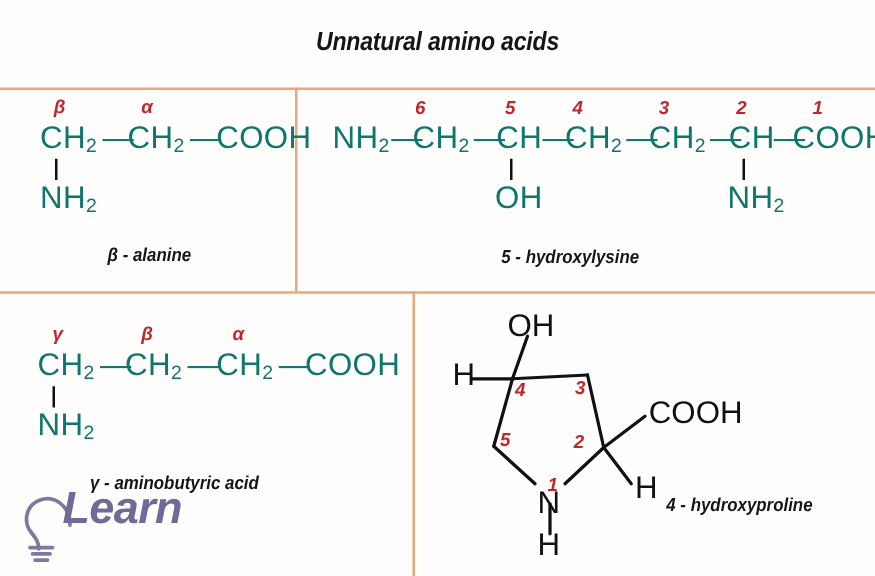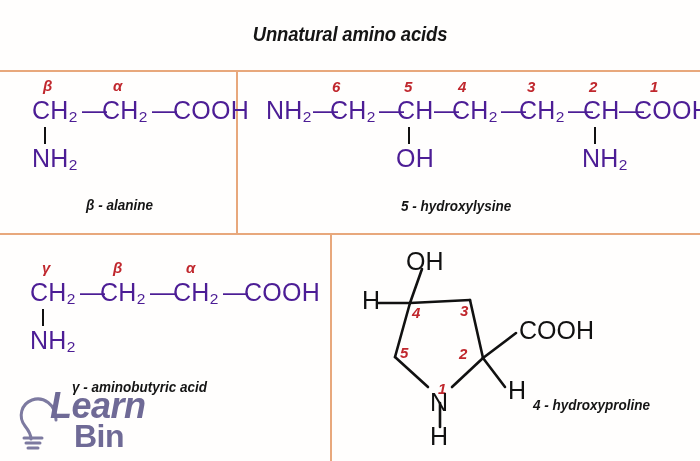--- a/index.html
+++ b/index.html
@@ -41,21 +41,21 @@
   .rule-v {
     position: absolute;
     width: 2px;
     background: #e8a87c;
   }
 
   
   .chem {
     position: absolute;
     font-family: "Liberation Sans", sans-serif;
-    color: #4c1d95;
+    color: #0f766e;
     white-space: nowrap;
   }
   .atom {
     font-size: 25px;
     line-height: 1;
     letter-spacing: 0.3px;
   }
   .atom sub {
     font-size: 0.62em;
     vertical-align: -0.22em;
@@ -263,16 +263,15 @@
   </div>
 
   <div id="logo">
     <svg width="185" height="70" viewBox="0 0 185 70">
       <path d="M 44 34 C 44 18, 31 10, 20 14 C 9 18, 6 31, 13 40 C 17 45, 19 48, 19 53" stroke="#7d7aa0" stroke-width="3" fill="none" stroke-linecap="round"></path>
       <path d="M 12 52 L 30 52" stroke="#7d7aa0" stroke-width="3" stroke-linecap="round"></path>
       <path d="M 14 57 L 28 57" stroke="#7d7aa0" stroke-width="3" stroke-linecap="round"></path>
       <path d="M 16 62 L 26 62" stroke="#7d7aa0" stroke-width="3" stroke-linecap="round"></path>
     </svg>
     <div class="logo-word" id="logo-learn">Learn</div>
-    <div class="logo-word" id="logo-bin">Bin</div>
   </div>
 
 </div>
 
 </body></html>

